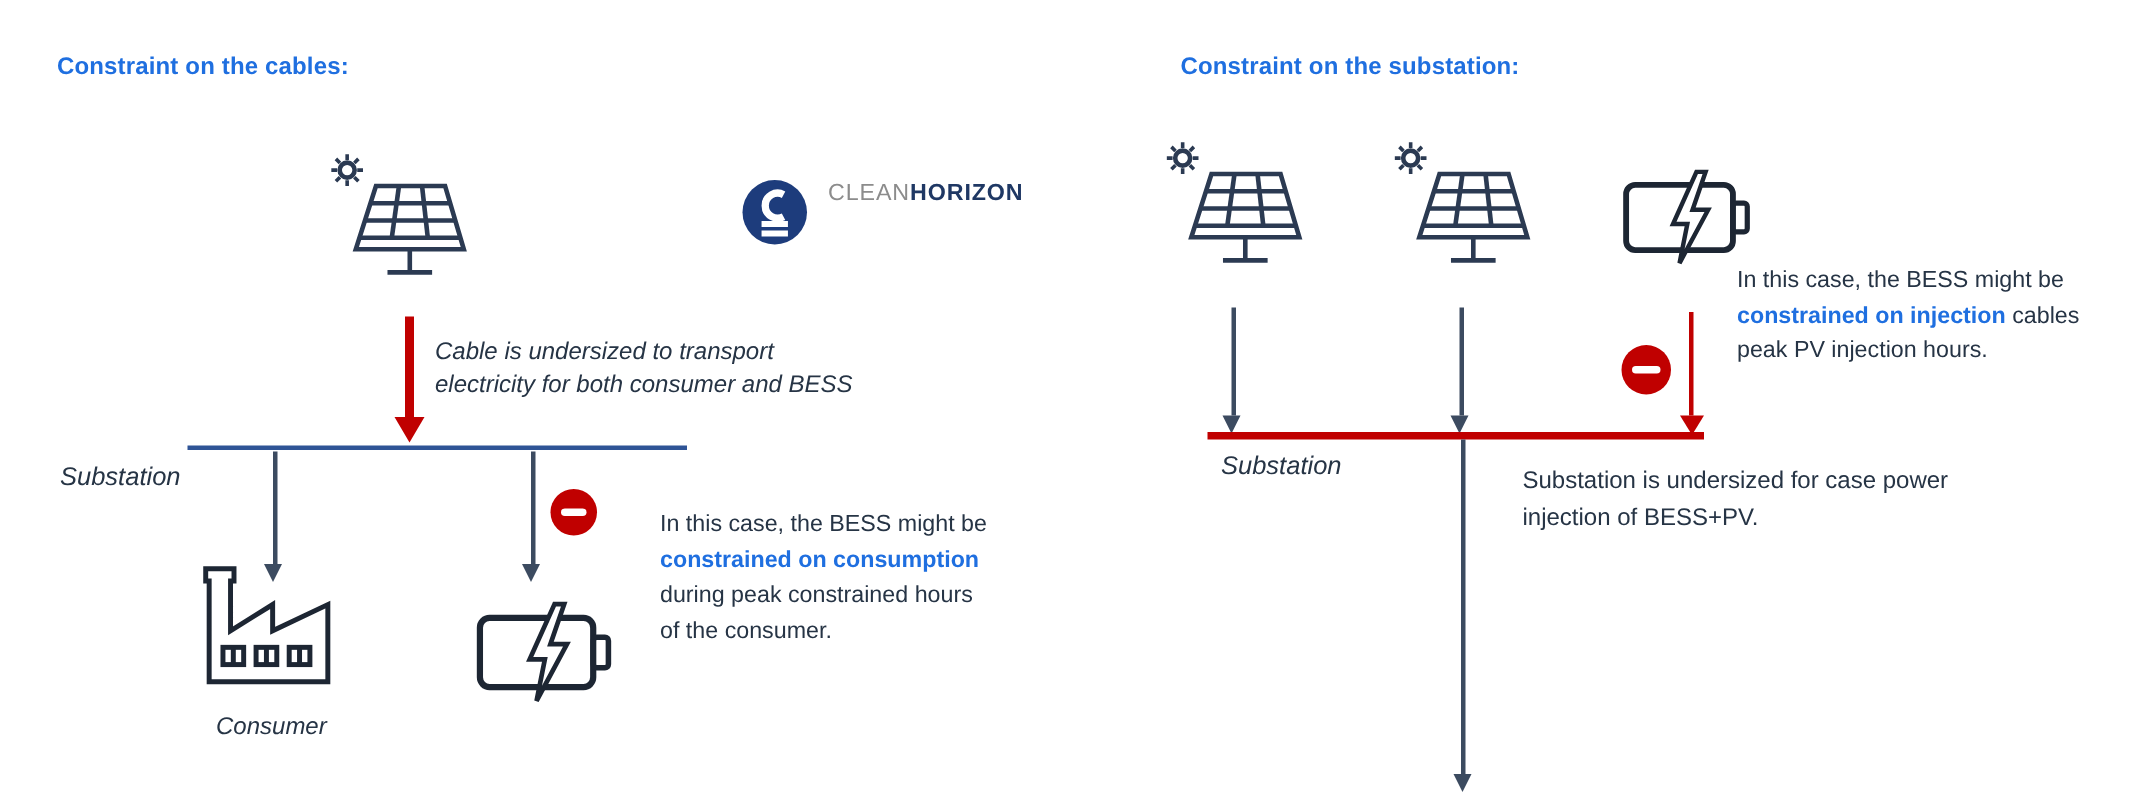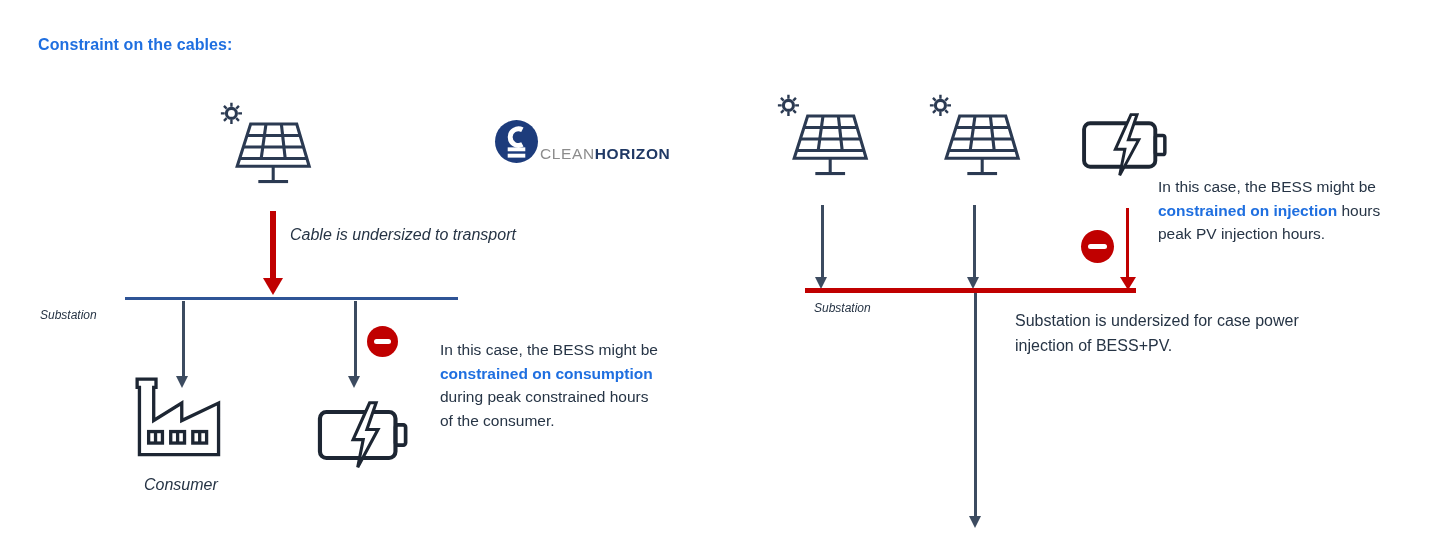--- a/index.html
+++ b/index.html
@@ -7,21 +7,21 @@
     position:relative; width:1430px; height:539px; overflow:hidden;
     background:var(--background,#fff);
     font-family:"Liberation Sans", sans-serif;
     color:var(--dark-text,#263445);
   }
   .abs { position:absolute; }
   .title { font-size:16px; font-weight:700; color:var(--accent-blue,#1f6fe0); letter-spacing:.1px; }
   .italic-note { font-size:16px; font-style:italic; line-height:22px; color:var(--dark-text,#263445); }
   .body-note { font-size:15.5px; line-height:23.5px; color:var(--dark-text,#263445); }
   .highlight { color:var(--accent-blue,#1f6fe0); font-weight:700; }
-  .sub-label { font-size:12px; font-style:italic; color:var(--dark-text,#263445); }
+  .sub-label { font-size:17px; font-style:italic; color:var(--dark-text,#263445); }
 
   
   .hline-blue { background:var(--line-blue,#2f5496); height:3px; }
   .hline-red  { background:var(--alert-red,#c00000); height:5px; }
   .stem-dark  { width:2.5px; background:var(--arrow-dark,#3c4b60); }
   .head-dark  { width:0; height:0; border-left:6.5px solid transparent; border-right:6.5px solid transparent;
                 border-top:12px solid var(--arrow-dark,#3c4b60); }
   .stem-red-thick { width:6px; background:var(--alert-red,#c00000); }
   .head-red-thick { width:0; height:0; border-left:10px solid transparent; border-right:10px solid transparent;
                     border-top:17px solid var(--alert-red,#c00000); }
@@ -36,21 +36,21 @@
 
   
   svg.solar-ic * { stroke:var(--icon-navy,#2b3a52); fill:none; stroke-width:3.2; }
   svg.solar-ic .sun-rays { stroke-width:2.5; }
   svg.factory-ic * { stroke:var(--icon-dark,#1d2633); fill:none; stroke-width:3.6; stroke-linejoin:miter; }
   svg.battery-ic .body { stroke:var(--icon-dark,#1d2633); fill:none; stroke-width:4.5; }
   svg.battery-ic .term { stroke:var(--icon-dark,#1d2633); fill:none; stroke-width:4; }
   svg.battery-ic .bolt { stroke:var(--icon-dark,#1d2633); fill:#fff; stroke-width:3.4; stroke-linejoin:miter; }
 
   
-  .logo-row { display:flex; align-items:flex-end; gap:2px; }
+  .logo-row { display:flex; align-items:flex-start; gap:14px; }
   .logo-circle { width:43px; height:43px; border-radius:50%; background:var(--logo-navy,#1d3c7c);
                  display:flex; align-items:center; justify-content:center; }
   .logo-text { font-size:15.5px; letter-spacing:.6px; white-space:nowrap; }
   .logo-clean { color:var(--logo-gray,#8c8c8c); font-weight:400; }
   .logo-horizon { color:var(--logo-text-navy,#1f3864); font-weight:700; }
 </style>
 </head>
 <body>
 
 <div id="canvas">
@@ -70,20 +70,21 @@
     <line x1="27" y1="50" x2="88.8" y2="50"></line>
     <line x1="57.5" y1="70" x2="57.5" y2="86"></line>
     <line x1="42" y1="86" x2="73" y2="86"></line>
   </svg>
 
   <div class="abs stem-red-thick" style="left:269.5px; top:211px; height:67px;"></div>
   <div class="abs head-red-thick" style="left:262.5px; top:278px;"></div>
 
   <div class="abs italic-note" style="left:290px; top:224px;">
     <div>Cable is undersized to transport</div>
+    <div>electricity for both consumer and BESS</div>
   </div>
 
   <div class="abs hline-blue" style="left:125px; top:297px; width:333px;"></div>
   <div class="abs sub-label" style="left:40px; top:308px;">Substation</div>
 
   <div class="abs stem-dark" style="left:182px; top:301px; height:75px;"></div>
   <div class="abs head-dark" style="left:176px; top:376px;"></div>
 
   <svg class="abs factory-ic" style="left:133px; top:371px;" width="92" height="88" viewBox="0 0 100 92">
     <path d="M 7,89 L 7,16 L 4.5,16 L 4.5,7 L 25,7 L 25,16 L 22.5,16 L 22.5,52 L 53,33 L 53,52 L 93,33 L 93,89 Z"></path>
@@ -118,20 +119,21 @@
     <div class="logo-circle">
       <svg width="43" height="43" viewBox="0 0 44 44">
         <path d="M 28,10 A 8.5,8.5 0 1 0 28,25" stroke="#fff" stroke-width="5" fill="none"></path>
         <line x1="13" y1="30" x2="31" y2="30" stroke="#fff" stroke-width="4"></line>
         <line x1="13" y1="36.5" x2="31" y2="36.5" stroke="#fff" stroke-width="4"></line>
       </svg>
     </div>
     <div class="logo-text"><span class="logo-clean">CLEAN</span><span class="logo-horizon">HORIZON</span></div>
   </div>
 
+  <div class="abs title" style="left:787px; top:36px;">Constraint on the substation:</div>
 
   <svg class="abs solar-ic" style="left:775px; top:91px;" width="96" height="96" viewBox="0 0 100 100">
     <g>
       <circle cx="14" cy="15" r="5.2"></circle>
       <path class="sun-rays" d="M14,4 V8 M14,22 V26 M3,15 H7 M21,15 H25 M6.2,7.2 L9,10 M19,20 L21.8,22.8 M6.2,22.8 L9,20 M19,10 L21.8,7.2"></path>
     </g>
     <polygon points="34,26 82,26 95,70 20,70"></polygon>
     <line x1="22.4" y1="62" x2="92.6" y2="62"></line>
     <line x1="50" y1="26" x2="45" y2="62"></line>
     <line x1="66" y1="26" x2="70" y2="62"></line>
@@ -174,21 +176,21 @@
   <div class="abs noentry" style="left:1081px; top:230px; width:33px; height:33px;"></div>
 
   <div class="abs hline-red" style="left:805px; top:288px; width:331px;"></div>
   <div class="abs sub-label" style="left:814px; top:301px;">Substation</div>
 
   <div class="abs stem-dark" style="left:974px; top:293px; height:223px;"></div>
   <div class="abs head-dark" style="left:968.5px; top:516px;"></div>
 
   <div class="abs body-note" style="left:1158px; top:175px; width:275px;">
     <div>In this case, the BESS might be</div>
-    <div><span class="highlight">constrained on injection</span><span> hours</span></div>
+    <div><span class="highlight">constrained on injection</span><span> cables</span></div>
     <div>peak PV injection hours.</div>
   </div>
 
   <div class="abs body-note" style="left:1015px; top:308px; width:330px; font-size:16px; line-height:25px;">
     <div>Substation is undersized for case power</div>
     <div>injection of BESS+PV.</div>
   </div>
 
 </div>
 

